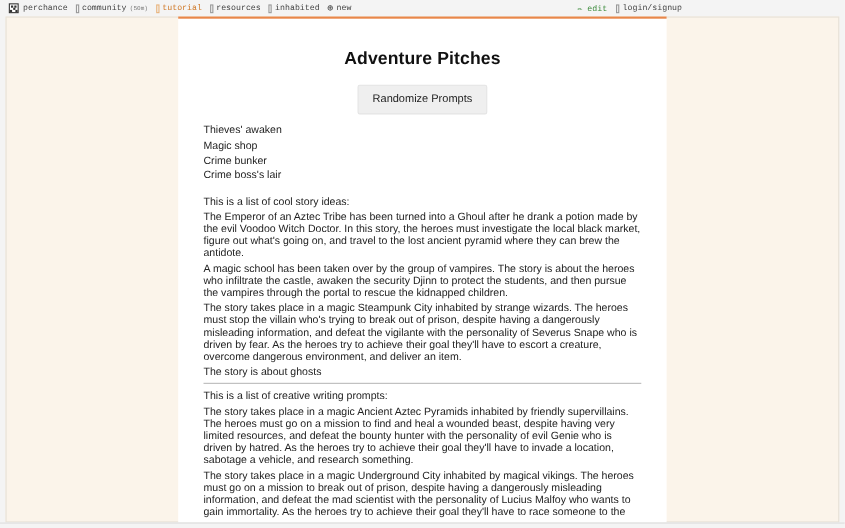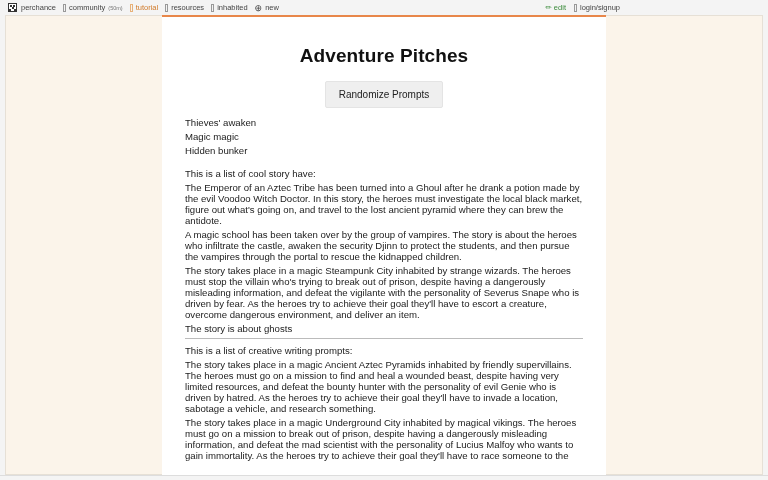--- a/index.html
+++ b/index.html
@@ -2,21 +2,21 @@
 <html><head>
 <meta charset="utf-8">
 <style>
   * { box-sizing: border-box; margin: 0; padding: 0; }
   html, body { width: 768px; height: 480px; overflow: hidden; background: #f4f4f4; }
   body { font-family: "Liberation Sans", sans-serif; position: relative; }
 
   .topbar {
     position: absolute; left: 0; top: 0; width: 628px; height: 15px;
     background: #f4f4f4;
-    font-family: Liberation Sans, sans-serif;
+    font-family: Liberation Mono, monospace;
     font-size: 7.5px; color: #444;
     display: flex; align-items: center; justify-content: space-between;
     padding: 0 8px;
   }
   .topbar .left, .topbar .right { display: flex; align-items: center; gap: 0; white-space: nowrap; }
   .nav-item { display: inline-flex; align-items: center; margin-right: 7px; color: #444; text-decoration: none; }
   .logo-ico {
     display: inline-block; width: 9px; height: 9px; border: 1px solid #333; margin-right: 4px; position: relative; background: #fff;
   }
   .logo-ico::before, .logo-ico::after {
@@ -33,21 +33,21 @@
 
   .side-bg {
     position: absolute; left: 5px; top: 15px; width: 758px; height: 460px;
     background: #fbf4ea; border: 1px solid #e6e0d6;
   }
   .page {
     position: absolute; left: 162px; top: 15px; width: 444px; height: 460px;
     background: #ffffff; border-top: 2px solid #e8874a; overflow: hidden;
   }
   .title {
-    text-align: center; font-weight: bold; font-size: 19px; color: #111;
+    text-align: center; font-weight: bold; font-size: 16px; color: #111;
     margin-top: 28px; letter-spacing: 0.1px;
   }
   .btn-wrap { text-align: center; margin-top: 14px; }
   .randomize-btn {
     display: inline-block; background: #efefef; border: 1px solid #e4e4e4; border-radius: 2px;
     font-family: "Liberation Sans", sans-serif; font-size: 10px; color: #222;
     padding: 7px 13px; cursor: pointer;
   }
   .content { padding: 0 23px; margin-top: 8px; font-size: 9.6px; color: #222; line-height: 11px; }
   .places div { height: 13.8px; line-height: 13.8px; }
@@ -99,25 +99,26 @@
 <div class="side-bg"></div>
 
 <div class="page">
   <h1 class="title">Adventure Pitches</h1>
   <div class="btn-wrap">
     <button class="randomize-btn">Randomize Prompts</button>
   </div>
   <div class="content">
     <div class="places">
       <div>Thieves' awaken</div>
-      <div>Magic magic</div>
-      <div>Hidden bunker</div>
+      <div>Magic shop</div>
+      <div>Crime bunker</div>
+      <div>Crime boss's lair</div>
     </div>
 
-    <div class="section-label">This is a list of cool story have:</div>
+    <div class="section-label">This is a list of cool story ideas:</div>
     <div class="para">The Emperor of an Aztec Tribe has been turned into a Ghoul after he drank a potion made by the evil Voodoo Witch Doctor. In this story, the heroes must investigate the local black market, figure out what's going on, and travel to the lost ancient pyramid where they can brew the antidote.</div>
     <div class="para">A magic school has been taken over by the group of vampires. The story is about the heroes who infiltrate the castle, awaken the security Djinn to protect the students, and then pursue the vampires through the portal to rescue the kidnapped children.</div>
     <div class="para">The story takes place in a magic Steampunk City inhabited by strange wizards. The heroes must stop the villain who's trying to break out of prison, despite having a dangerously misleading information, and defeat the vigilante with the personality of Severus Snape who is driven by fear. As the heroes try to achieve their goal they'll have to escort a creature, overcome dangerous environment, and deliver an item.</div>
     <div class="para">The story is about ghosts</div>
 
     <hr class="divider">
 
     <div class="para" style="margin-top:6px;">This is a list of creative writing prompts:</div>
     <div class="para">The story takes place in a magic Ancient Aztec Pyramids inhabited by friendly supervillains. The heroes must go on a mission to find and heal a wounded beast, despite having very limited resources, and defeat the bounty hunter with the personality of evil Genie who is driven by hatred. As the heroes try to achieve their goal they'll have to invade a location, sabotage a vehicle, and research something.</div>
     <div class="para">The story takes place in a magic Underground City inhabited by magical vikings. The heroes must go on a mission to break out of prison, despite having a dangerously misleading information, and defeat the mad scientist with the personality of Lucius Malfoy who wants to gain immortality. As the heroes try to achieve their goal they'll have to race someone to the</div>

